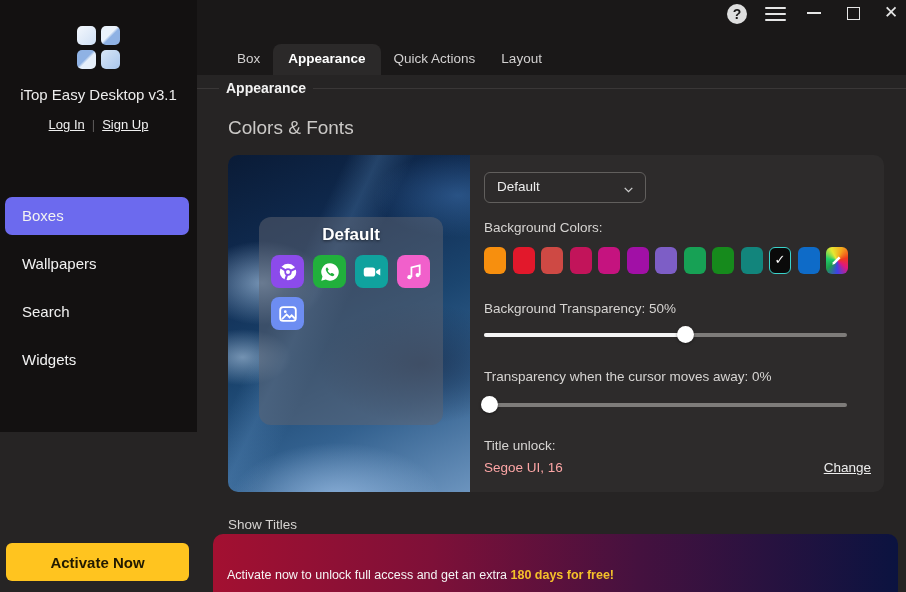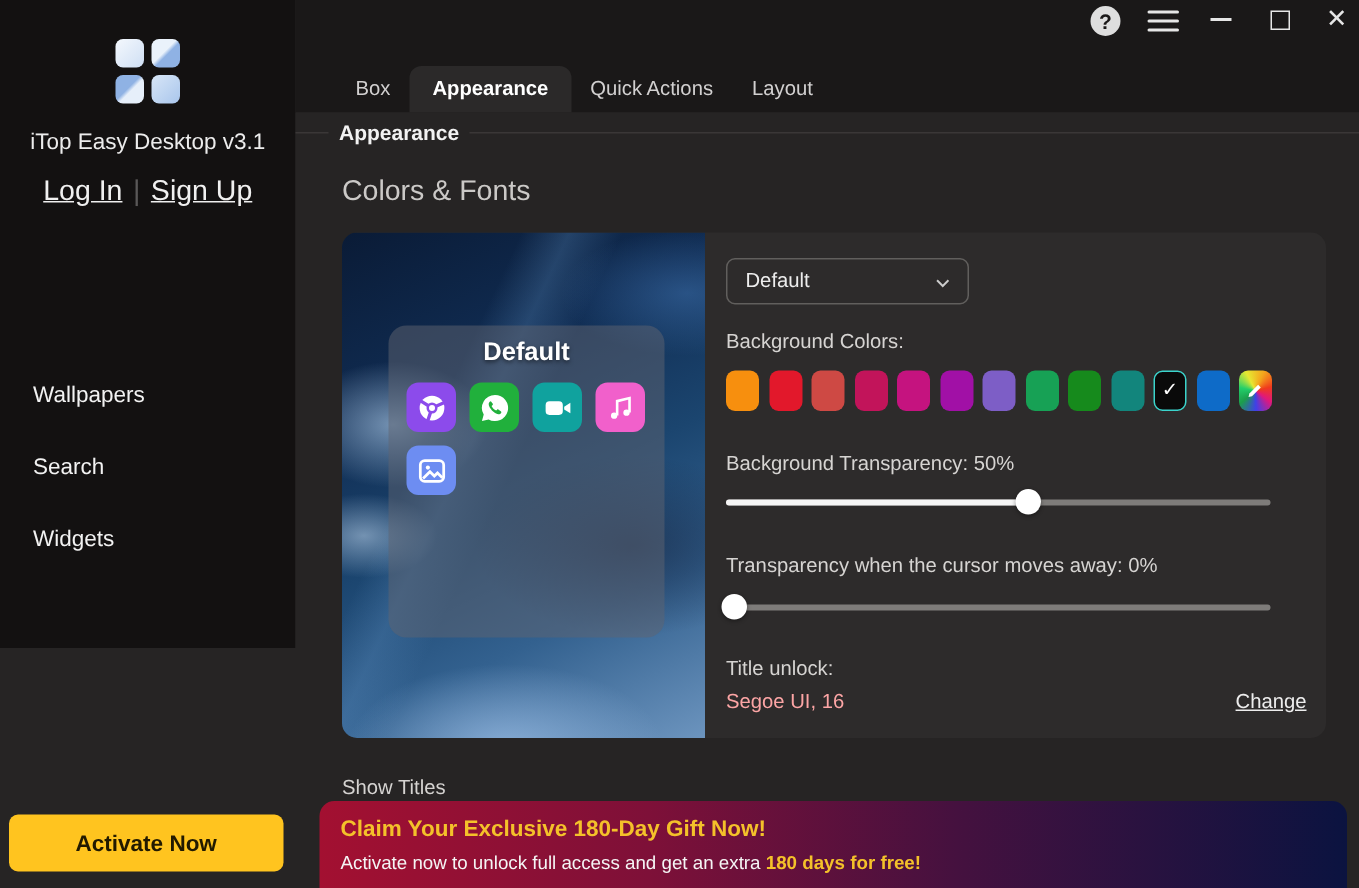--- a/index.html
+++ b/index.html
@@ -14,21 +14,21 @@
   #logo { position:absolute; left:77px; top:26px; width:44px; height:44px;
     display:grid; grid-template-columns:19px 19px; grid-template-rows:19px 19px; gap:5px; }
   #logo .sq { border-radius:5px; }
   #logo .sq1 { background:linear-gradient(135deg,#f4f8fd 0%,#cfdff4 100%); }
   #logo .sq2 { background:linear-gradient(135deg,#eaf2fb 45%,#8fb2e4 55%); }
   #logo .sq3 { background:linear-gradient(135deg,#8fb2e4 45%,#e6effa 55%); }
   #logo .sq4 { background:linear-gradient(135deg,#d8e6f7 0%,#a9c6ec 100%); }
   #app-name { position:absolute; left:0; top:86px; width:197px; text-align:center;
     color:#ececec; font-size:15px; }
   #auth { position:absolute; left:0; top:117px; width:197px; text-align:center;
-    font-size:19px; color:#f0f0f0; }
+    font-size:13px; color:#f0f0f0; }
   #auth a { color:#f0f0f0; text-decoration:underline; cursor:pointer; }
   #auth .sep { color:#5a5858; margin:0 7px; }
   .menu-item { position:absolute; left:5px; width:184px; height:38px; line-height:38px;
     padding-left:17px; color:#f2f2f2; font-size:15px; border-radius:7px; cursor:pointer; }
   .menu-item.active { background:#6c6aee; }
   #activate-btn { position:absolute; left:6px; top:543px; width:183px; height:38px;
     background:#ffc41f; border:none; border-radius:6px; color:#221a00; font-size:15px;
     font-weight:600; font-family:"Liberation Sans",sans-serif; cursor:pointer; }
 
   
@@ -116,20 +116,21 @@
     <div id="logo">
       <div class="sq sq1"></div>
         <div class="sq sq2"></div>
         <div class="sq sq3"></div>
         <div class="sq sq4"></div>
     </div>
     <div id="app-name">iTop Easy Desktop v3.1</div>
     <div id="auth">
       <a>Log In</a><span class="sep">|</span><a>Sign Up</a>
     </div>
+    <div class="menu-item active" style="top:197px">Boxes</div>
     <div class="menu-item" style="top:245px">Wallpapers</div>
     <div class="menu-item" style="top:293px">Search</div>
     <div class="menu-item" style="top:341px">Widgets</div>
     <button id="activate-btn">Activate Now</button>
   </div>
 
   <div id="topbar">
     <div id="help-ic" class="winctl">?</div>
     <div id="menu-ic" class="winctl">
         <i></i>
@@ -246,19 +247,18 @@
 
       <div class="ctl-label" style="top:283px">Title unlock:</div>
       <div id="title-format-value">Segoe UI, 16</div>
       <div id="change-link">Change</div>
     </div>
 
     <div id="show-titles">Show Titles</div>
   </div>
 
   <div id="banner">
-    <div id="banner-headline">Claim Your Exclusive 180-Day Gift Now!</div>
     <div id="banner-body">
       <span>Activate now to unlock full access and get an extra </span><span class="hl">180 days for free!</span>
     </div>
   </div>
 
 </div>
 
 </body></html>

